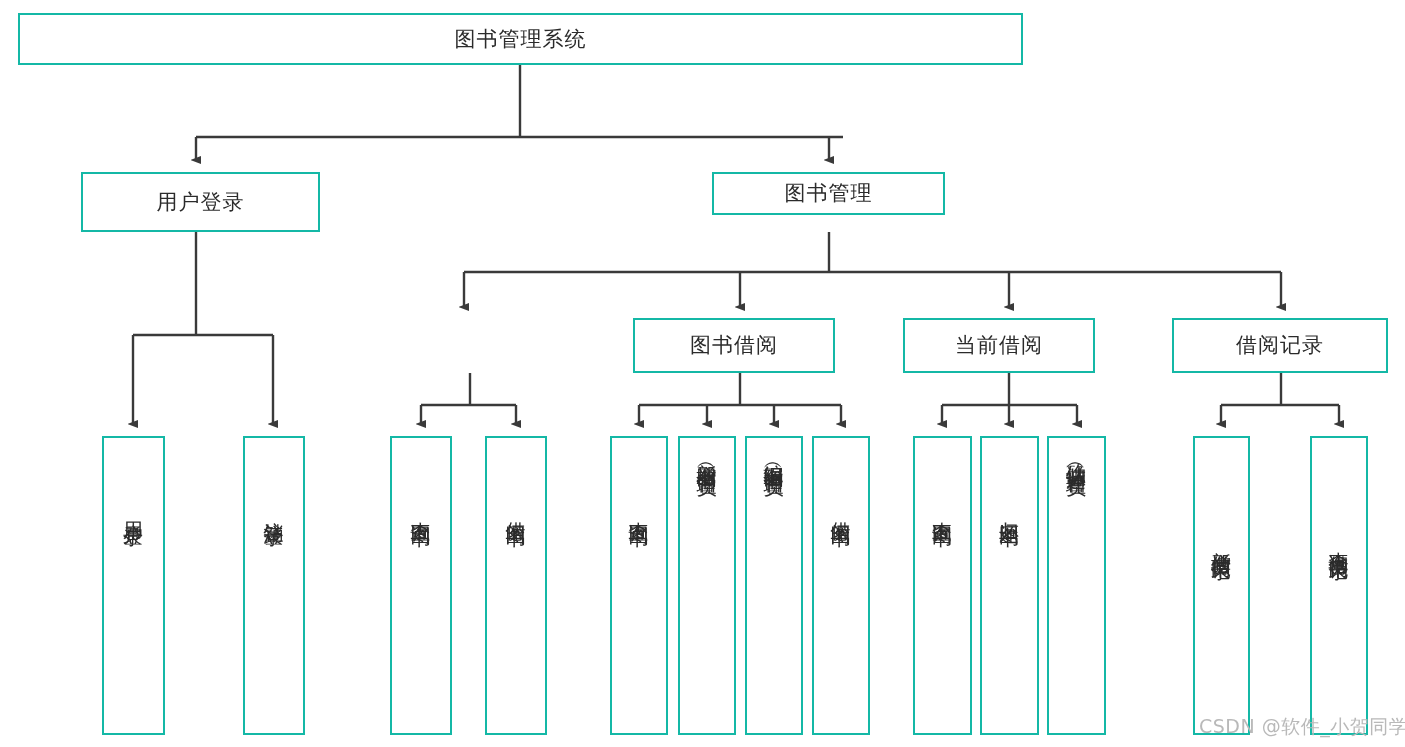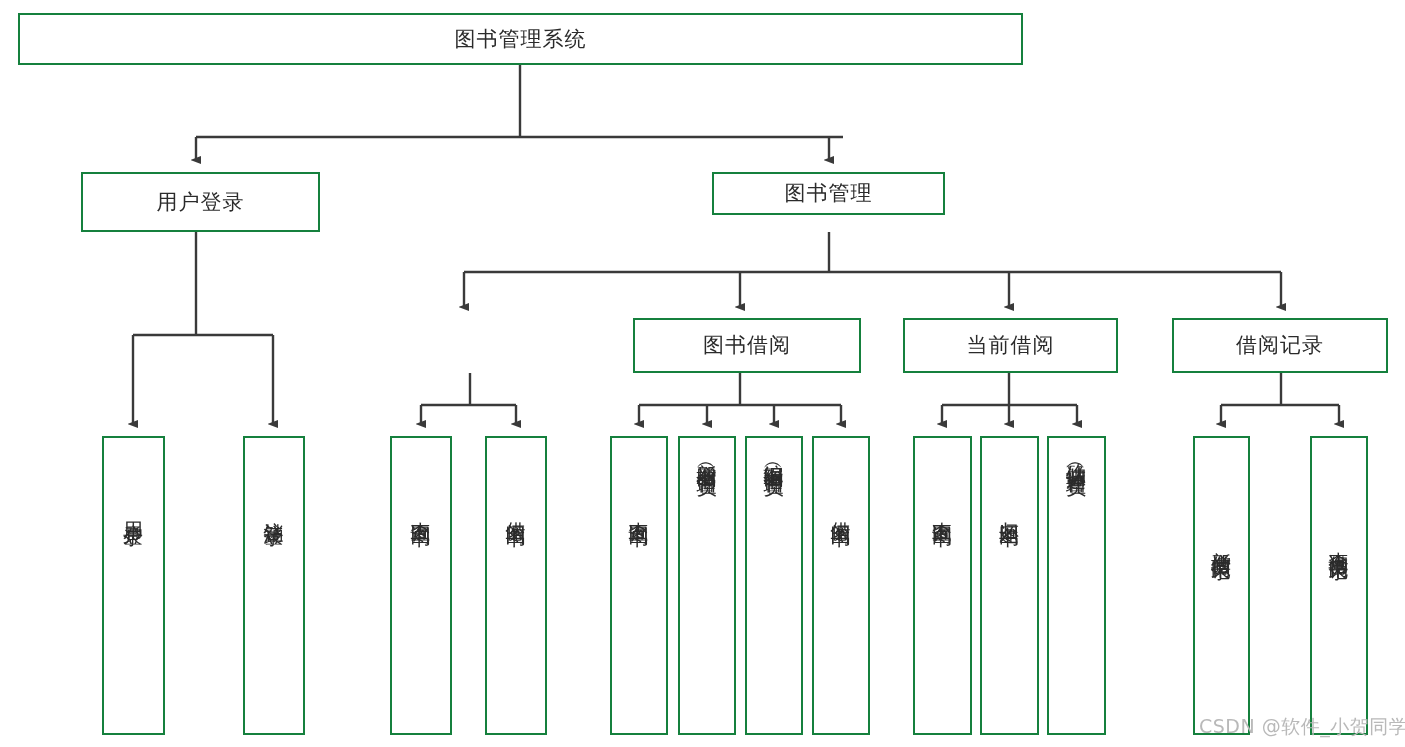--- a/index.html
+++ b/index.html
@@ -21,21 +21,21 @@
   #edges {
     position: absolute;
     left: 0;
     top: 0;
     width: 1405px;
     height: 747px;
   }
   .node {
     position: absolute;
     box-sizing: border-box;
-    border: 2px solid #15803d;
+    border: 2px solid #14b8a6;
     background: #ffffff;
     color: #2b2b2b;
     display: flex;
     align-items: center;
     justify-content: center;
     z-index: 2;
   }
   .node-label {
     font-size: 21px;
     line-height: 1.15;
@@ -136,24 +136,24 @@
     <span class="node-label">图书管理系统</span>
   </div>
 
   <div class="node" style="left:81px;top:172px;width:239px;height:60px;">
     <span class="node-label">用户登录</span>
   </div>
   <div class="node" style="left:712px;top:172px;width:233px;height:43px;">
     <span class="node-label">图书管理</span>
   </div>
 
-  <div class="node" style="left:633px;top:318px;width:228px;height:55px;">
+  <div class="node" style="left:633px;top:318px;width:202px;height:55px;">
     <span class="node-label">图书借阅</span>
   </div>
-  <div class="node" style="left:903px;top:318px;width:215px;height:55px;">
+  <div class="node" style="left:903px;top:318px;width:192px;height:55px;">
     <span class="node-label">当前借阅</span>
   </div>
   <div class="node" style="left:1172px;top:318px;width:216px;height:55px;">
     <span class="node-label">借阅记录</span>
   </div>
 
   <div class="node leaf mid" style="left:102px;top:436px;width:63px;height:299px;">
     <span class="node-label">用户登录</span>
   </div>
   <div class="node leaf mid" style="left:243px;top:436px;width:62px;height:299px;">

